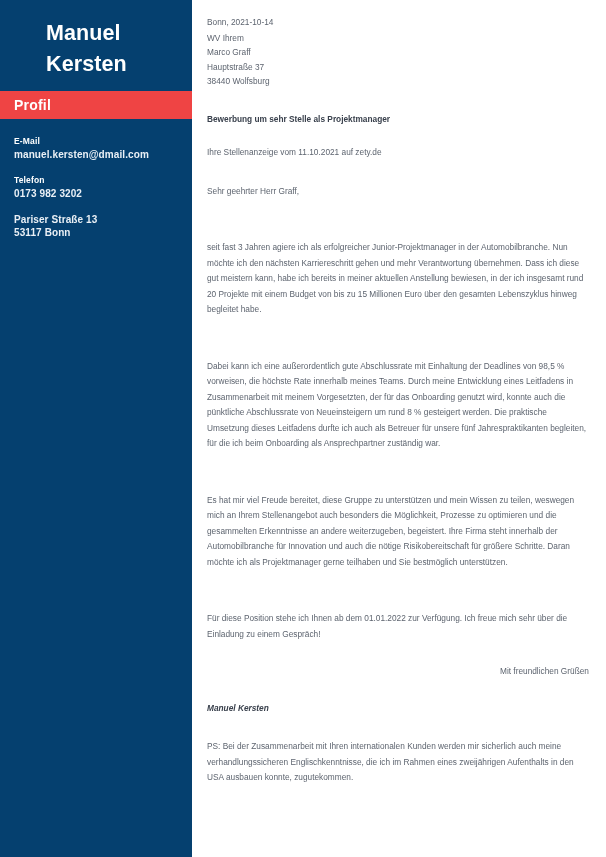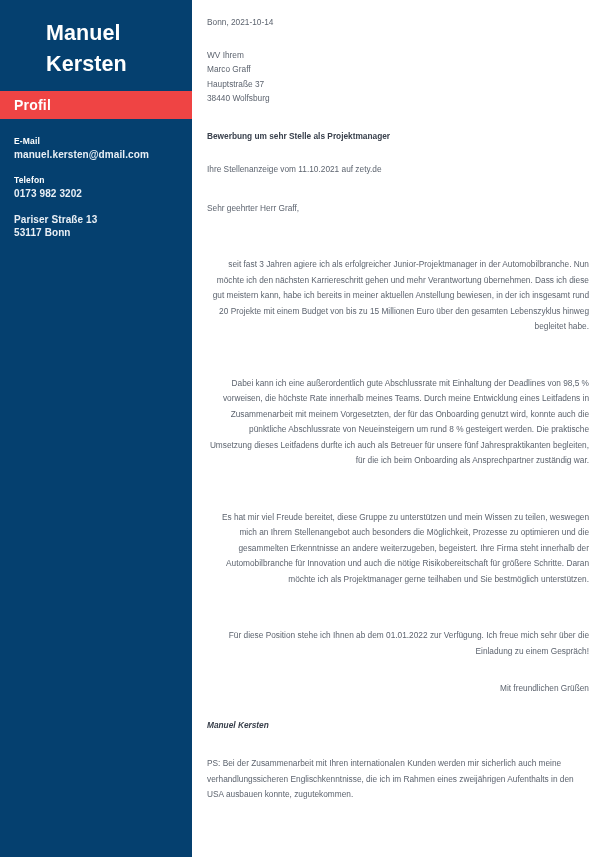--- a/index.html
+++ b/index.html
@@ -81,40 +81,39 @@
     left: 207px;
     top: 0;
     width: 382px;
     padding-top: 15px;
     box-sizing: border-box;
     color: #5d646f;
     font-size: 8.3px;
     line-height: 15.5px;
   }
   .letter .date {
-    margin-bottom: 17px;
   }
   .recipient {
     margin-bottom: 23px;
   }
   .recipient div { line-height: 14.5px; }
   .subject {
     font-weight: bold;
     color: #39404c;
     margin-bottom: 18px;
   }
   .reference {
     margin-bottom: 23px;
   }
   .salutation {
     margin-bottom: 22px;
   }
   .para {
     margin-bottom: 22px;
-    text-align: right;
+    text-align: left;
     margin-top: 41px;
   }
   .closing {
     margin-bottom: 21px;
     text-align: right;
   }
   .signature {
     font-weight: bold;
     font-style: italic;
     color: #39404c;

